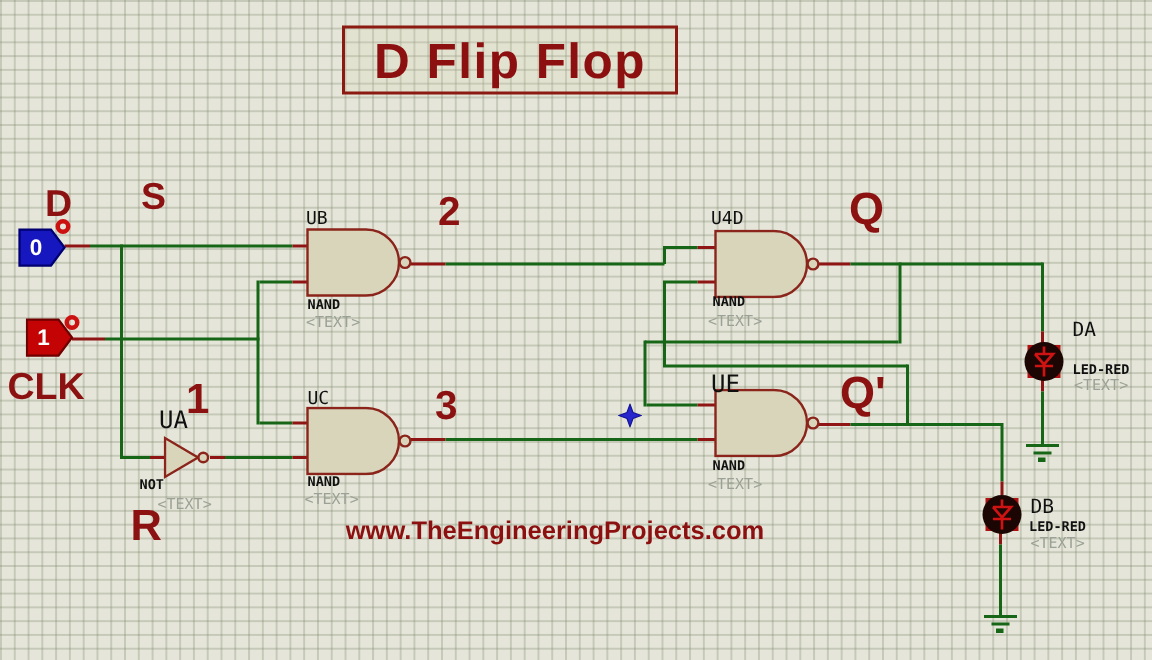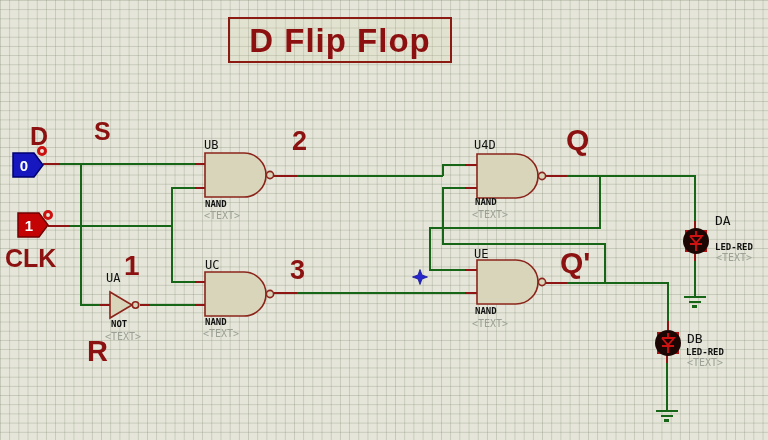--- a/index.html
+++ b/index.html
@@ -35,20 +35,21 @@
 </style>
 </head>
 <body>
 
 <div id="canvas">
 
   <div id="titlebox">
     <span>D Flip Flop</span>
   </div>
 
+  <div id="watermark">www.TheEngineeringProjects.com</div>
 
   <div class="wr" style="left:43px;top:163px;width:17px;height:2px"></div>
   <div class="wg" style="left:60px;top:163px;width:135px;height:2px"></div>
   <div class="wr" style="left:195px;top:163px;width:10px;height:2px"></div>
   <div class="wg" style="left:80px;top:163px;width:2px;height:143px"></div>
   <div class="wg" style="left:81px;top:304px;width:19px;height:2px"></div>
   <div class="wr" style="left:100px;top:304px;width:10px;height:2px"></div>
 
   <div class="wr" style="left:48px;top:225px;width:22px;height:2px"></div>
   <div class="wg" style="left:70px;top:225px;width:103px;height:2px"></div>
@@ -177,26 +178,26 @@
   <div class="ghost" style="left:204px;top:211px">&lt;TEXT&gt;</div>
 
   <div class="reflabel" style="left:205px;top:259px;font-size:12px">UC</div>
   <div class="parttext" style="left:205px;top:318px">NAND</div>
   <div class="ghost" style="left:203px;top:329px">&lt;TEXT&gt;</div>
 
   <div class="reflabel" style="left:474px;top:139px;font-size:12px">U4D</div>
   <div class="parttext" style="left:475px;top:198px">NAND</div>
   <div class="ghost" style="left:472px;top:210px">&lt;TEXT&gt;</div>
 
-  <div class="reflabel" style="left:474px;top:248px;font-size:12px">UE</div>
+  <div class="reflabel" style="left:474px;top:248px;font-size:16px">UE</div>
   <div class="parttext" style="left:475px;top:307px">NAND</div>
   <div class="ghost" style="left:472px;top:319px">&lt;TEXT&gt;</div>
 
-  <div class="reflabel" style="left:106px;top:272px;font-size:12px">UA</div>
-  <div class="parttext" style="left:111px;top:320px">NOT</div>
+  <div class="reflabel" style="left:106px;top:272px;font-size:16px">UA</div>
+  <div class="parttext" style="left:93px;top:320px">NOT</div>
   <div class="ghost" style="left:105px;top:332px">&lt;TEXT&gt;</div>
 
   <div class="reflabel" style="left:715px;top:214px;font-size:13px;font-weight:normal">DA</div>
   <div class="parttext" style="left:715px;top:243px">LED-RED</div>
   <div class="ghost" style="left:716px;top:253px">&lt;TEXT&gt;</div>
 
   <div class="reflabel" style="left:687px;top:332px;font-size:13px;font-weight:normal">DB</div>
   <div class="parttext" style="left:686px;top:348px">LED-RED</div>
   <div class="ghost" style="left:687px;top:358px">&lt;TEXT&gt;</div>
 

